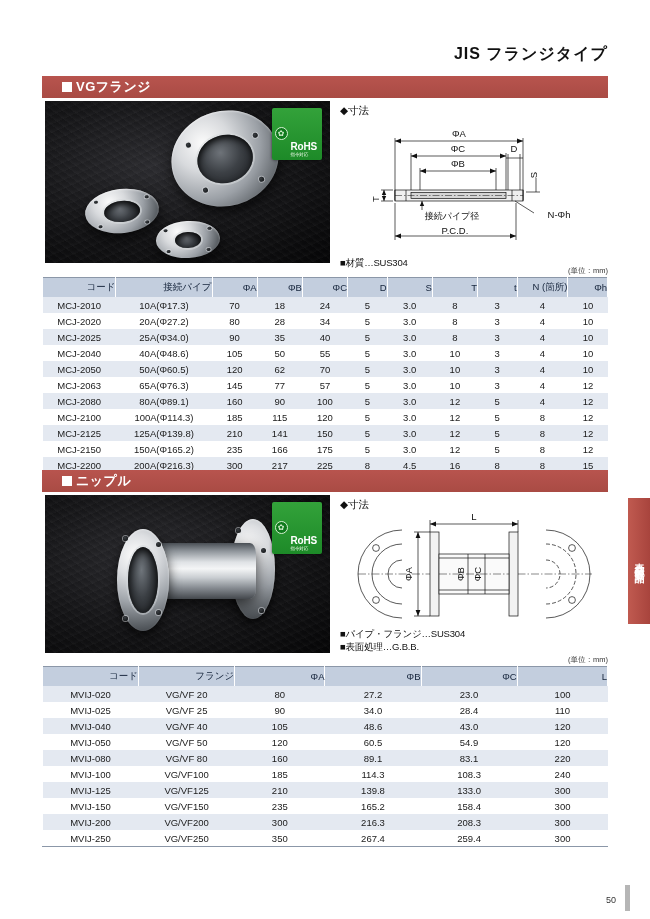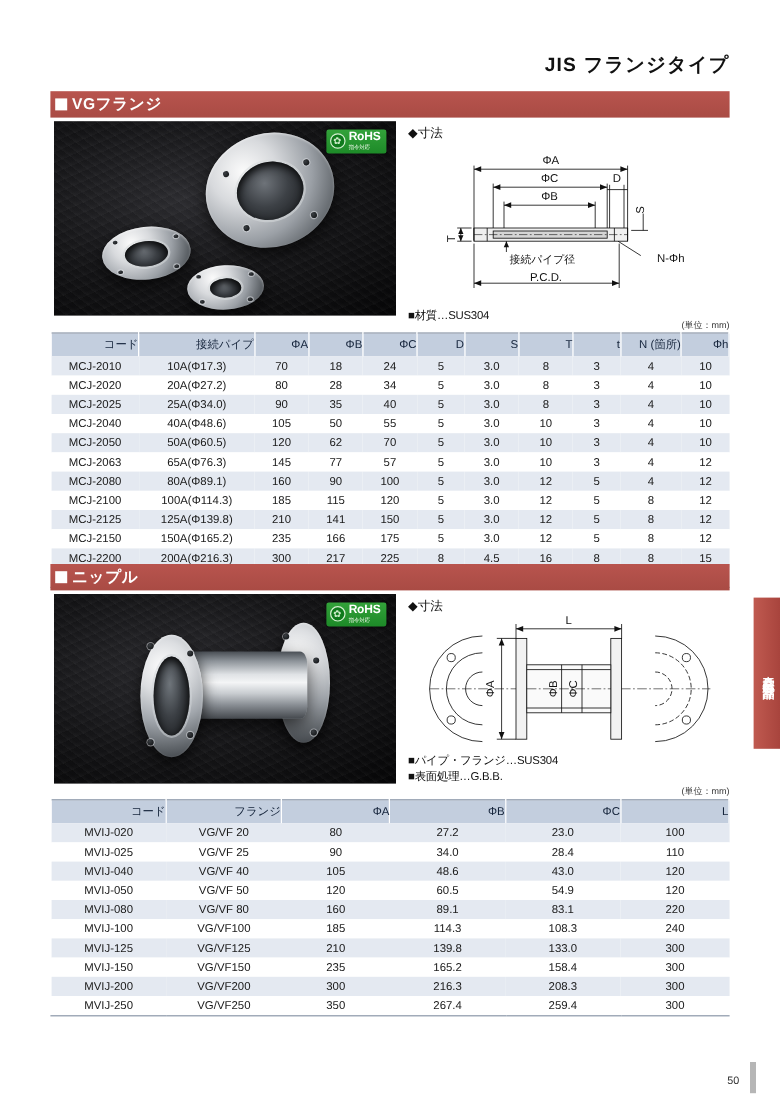--- a/index.html
+++ b/index.html
@@ -20,21 +20,21 @@
   }
 
   
   .section-band {
     position: absolute; left: 42px;
     width: 566px; height: 22px;
     background: linear-gradient(to bottom, #b8544e, #a94b44);
     color: #fff;
     font-size: 13px; font-weight: bold;
     display: flex; align-items: center;
-    padding-left: 4px;
+    padding-left: 20px;
     letter-spacing: .5px;
   }
   .band-sq {
     display: inline-block;
     width: 10px; height: 10px;
     background: #fff;
     margin-right: 4px;
   }
 
   
@@ -57,21 +57,21 @@
     display: flex; align-items: center; gap: 3px;
     box-shadow: 0 0 3px rgba(0,0,0,.6);
   }
   .rohs .leafcircle {
     width: 13px; height: 13px; border-radius: 50%;
     background: #0f7a1c;
     border: 1.2px solid #d6f0d2;
     display: flex; align-items: center; justify-content: center;
   }
   .rohs .leafcircle span { font-size: 8px; color: #cdebc8; line-height: 1; }
-  .rohs .txt { display: flex; flex-direction: column; line-height: 1; }
+  .rohs .txt { display: flex; flex-direction: column; line-height: 1; margin-top: 32px; }
   .rohs .txt .t1 { font-size: 10px; font-weight: bold; color: #fff; letter-spacing: -.2px; }
   .rohs .txt .t2 { font-size: 4.6px; color: #eaf7e6; letter-spacing: -.2px; margin-top: 1px; }
 
   
   .flange {
     position: absolute;
     border-radius: 50%;
     background:
       radial-gradient(circle at 34% 28%, #fbfbfb 0%, #d8dadd 28%, #9ba0a6 58%, #5c6166 82%, #3a3e43 100%);
     box-shadow: 0 5px 14px rgba(0,0,0,.75), inset 0 1px 2px rgba(255,255,255,.5);

